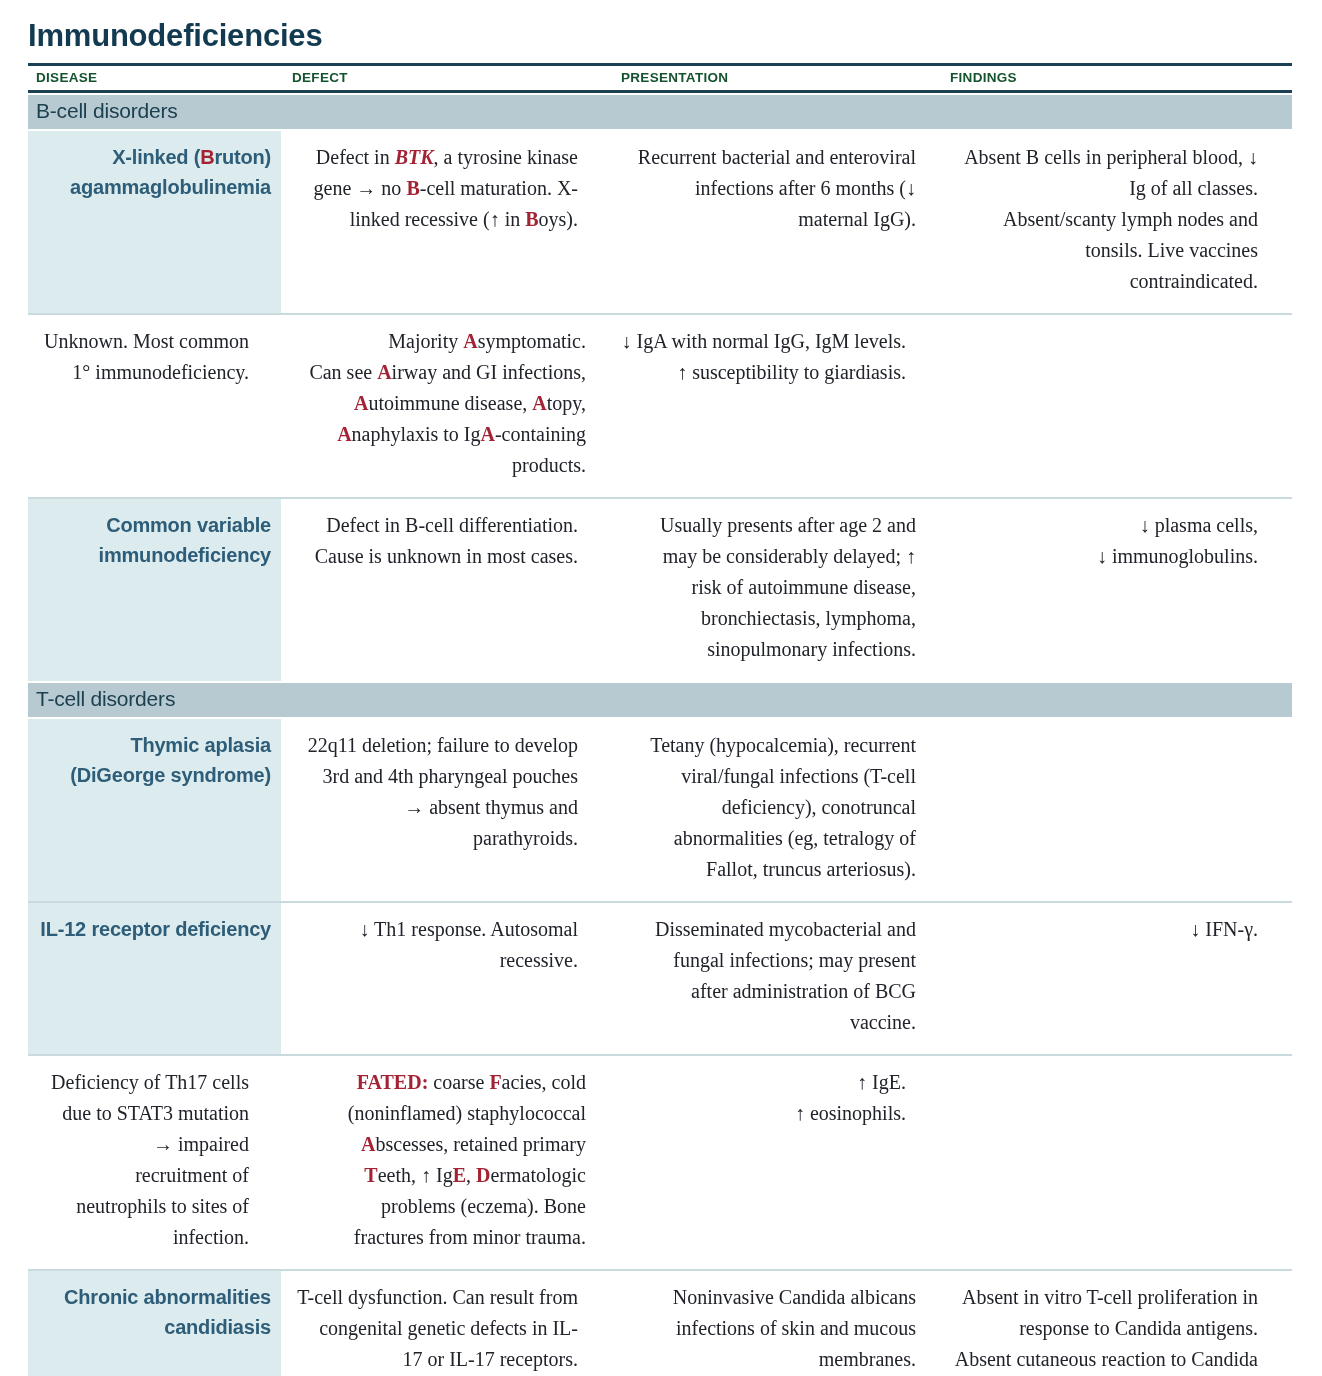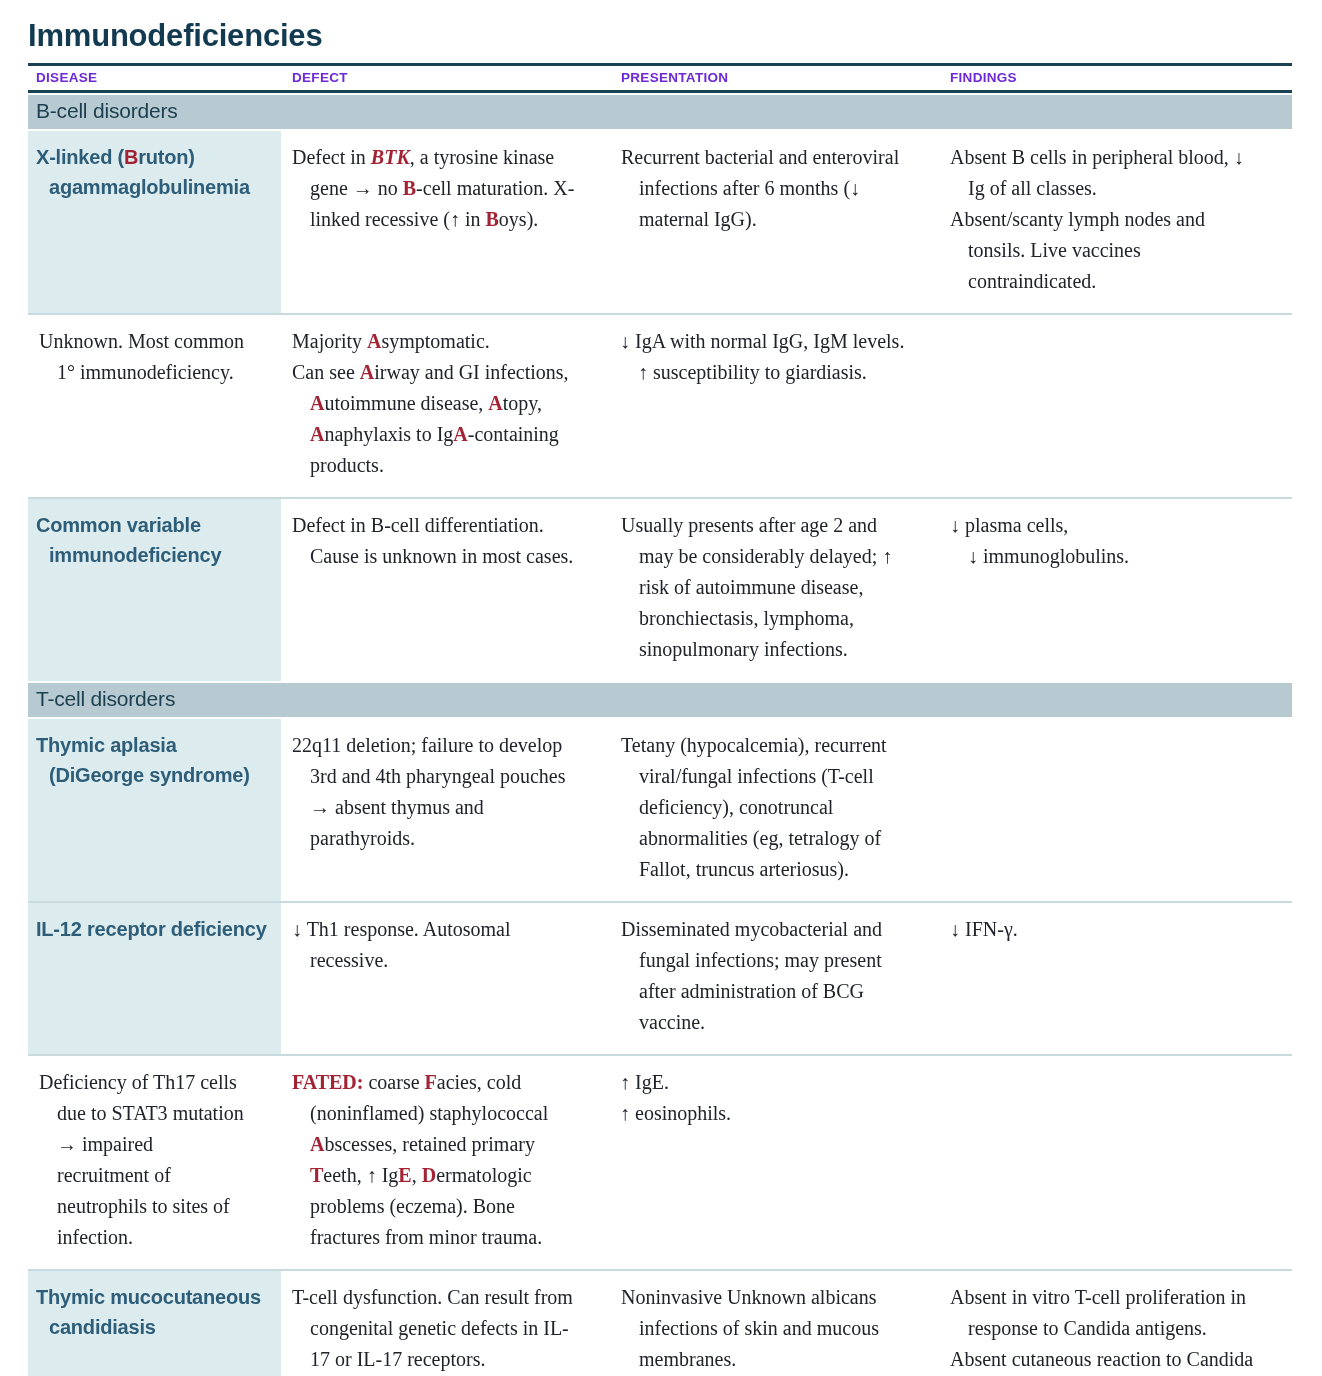--- a/index.html
+++ b/index.html
@@ -28,21 +28,21 @@
   .table{width:100%;}
   .thead{
     display:grid;grid-template-columns:253px 329px 330px 1fr;
     border-top:3px solid var(--rule-dark);
     border-bottom:3px solid var(--rule-dark);
     padding:4px 0 5px 0;
   }
   .th{
     font-family:"Liberation Sans","DejaVu Sans",sans-serif;
     font-weight:bold;font-size:13.5px;letter-spacing:0.3px;
-    color:#6d28d9;
+    color:#14532d;
   }
   .th:nth-child(1){padding-left:8px;}
   .th:nth-child(2),.th:nth-child(3){padding-left:11px;}
   .th:nth-child(4){padding-left:10px;}
   .section-band{
     background:var(--band-bg);
     margin-top:2px;
     padding:4px 10px 6px 8px;
   }
   .section-label{
@@ -61,21 +61,21 @@
     font-family:"Liberation Sans","DejaVu Sans",sans-serif;
     font-weight:bold;font-size:20px;line-height:30px;
     color:var(--disease);letter-spacing:-0.2px;
   }
   .cell-defect{padding-left:11px;padding-right:32px;}
   .cell-presentation{padding-left:11px;padding-right:24px;}
   .cell-findings{padding-left:10px;padding-right:34px;}
   .cell-defect,.cell-presentation,.cell-findings{
     font-size:20px;line-height:31px;
   }
-  .para{padding-left:18px;text-indent:-18px;}
+  .para{padding-left:18px;text-indent:-18px;text-align:right;}
   .cell-disease .para{padding-left:13px;text-indent:-13px;}
   .para.ind{text-indent:0;}
   .run-r{color:var(--red);font-weight:bold;}
   .run-i{margin-top:38px;}
   .run-ri{color:var(--red);font-weight:bold;font-style:italic;}
   .run-sup{font-size:0.62em;vertical-align:super;line-height:0;}
 </style>
 </head>
 <body>
 
@@ -169,27 +169,27 @@
           <div class="cell cell-presentation">
             <div class="para"><span class="run run-r">FATED:</span><span class="run"> coarse </span><span class="run run-r">F</span><span class="run">acies, cold (noninflamed) staphylococcal </span><span class="run run-r">A</span><span class="run">bscesses, retained primary </span><span class="run run-r">T</span><span class="run">eeth, ↑ Ig</span><span class="run run-r">E</span><span class="run">, </span><span class="run run-r">D</span><span class="run">ermatologic problems (eczema). Bone fractures from minor trauma.</span></div>
           </div>
           <div class="cell cell-findings">
             <div class="para"><span class="run">↑ IgE.</span></div>
             <div class="para"><span class="run">↑ eosinophils.</span></div>
           </div>
         </div>
         <div class="row">
           <div class="cell cell-disease">
-            <div class="para"><span class="run">Thymic mucocutaneous candidiasis</span></div>
+            <div class="para"><span class="run">Chronic abnormalities candidiasis</span></div>
           </div>
           <div class="cell cell-defect">
             <div class="para"><span class="run">T-cell dysfunction. Can result from congenital genetic defects in IL-17 or IL-17 receptors.</span></div>
           </div>
           <div class="cell cell-presentation">
-            <div class="para"><span class="run">Noninvasive </span><span class="run run-i">Unknown albicans</span><span class="run"> infections of skin and mucous membranes.</span></div>
+            <div class="para"><span class="run">Noninvasive </span><span class="run run-i">Candida albicans</span><span class="run"> infections of skin and mucous membranes.</span></div>
           </div>
           <div class="cell cell-findings">
             <div class="para"><span class="run">Absent in vitro T-cell proliferation in response to </span><span class="run run-i">Candida</span><span class="run"> antigens.</span></div>
             <div class="para"><span class="run">Absent cutaneous reaction to </span><span class="run run-i">Candida</span><span class="run"> antigens.</span></div>
           </div>
         </div>
       </div>
   </div>
 </div>
 

